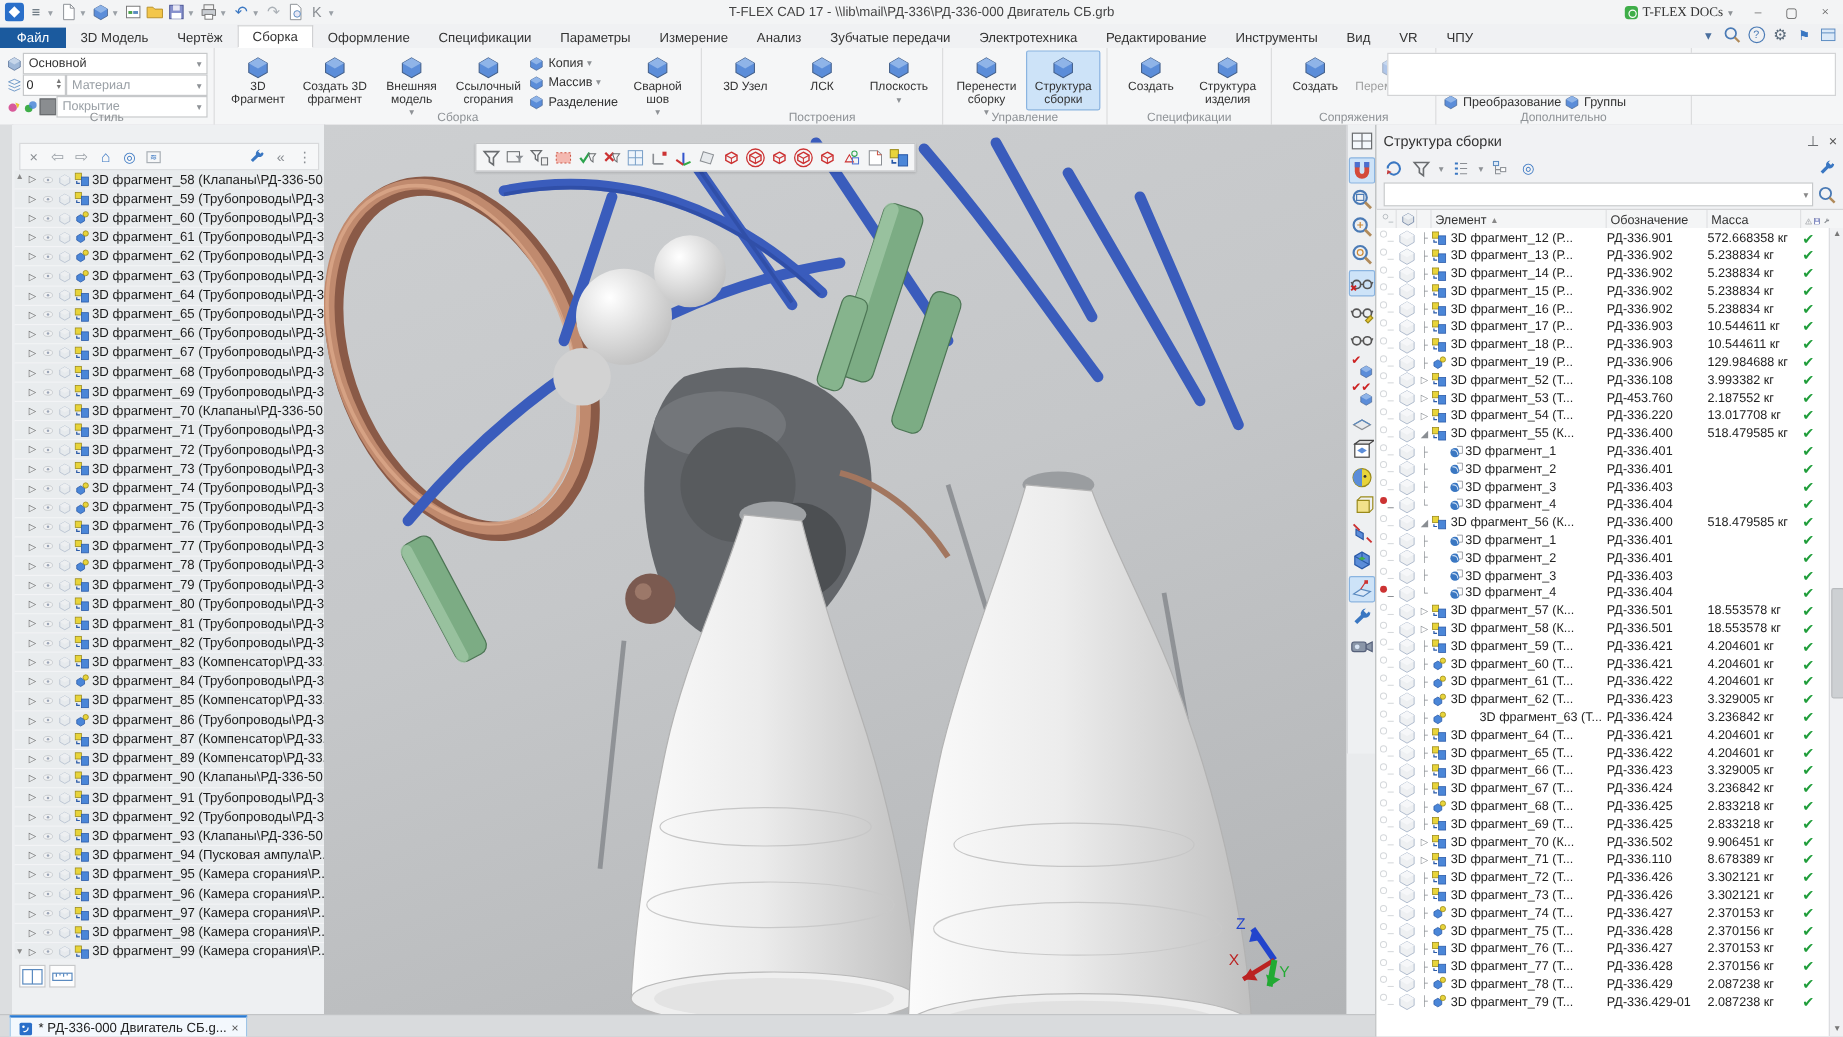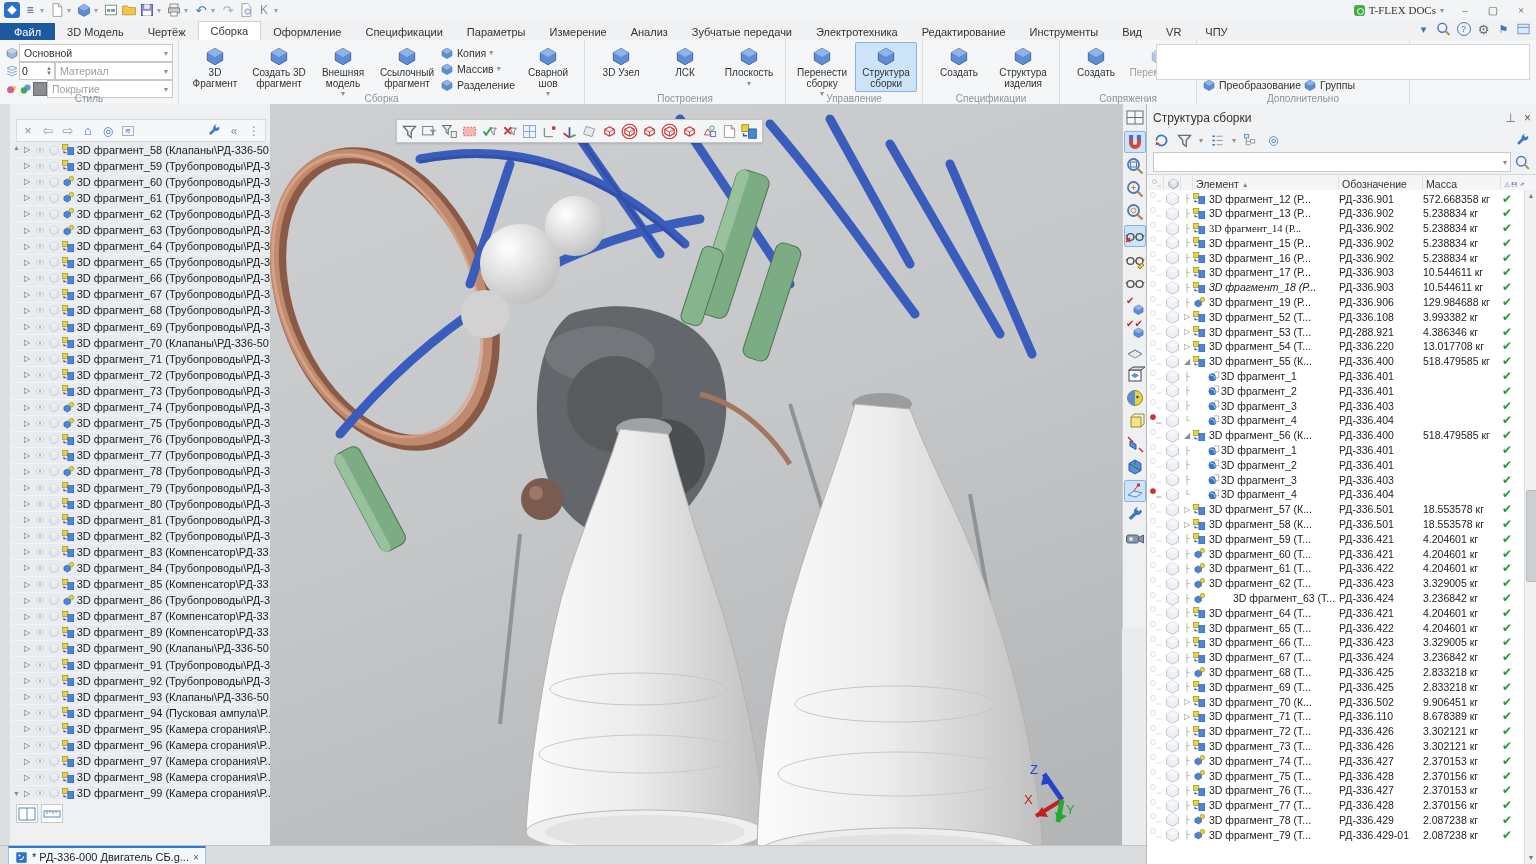--- a/index.html
+++ b/index.html
@@ -180,20 +180,21 @@
           <svg viewBox="0 0 20 20" width="100%" height="100%">
             <path d="M5 2h7l4 4v12H5z" fill="#fff" stroke="#8a8e93"></path>
             <circle cx="12" cy="12" r="3.4" fill="#e8e8f4" stroke="#5a8ac0"></circle>
           </svg>
         </span>
         <span class="qi">
           <span style="color:#8a8e93;">K</span>
         </span>
         <span class="car">▾</span>
       </div>
+    <div class="win-title">T-FLEX CAD 17 - \\lib\mail\РД-336\РД-336-000 Двигатель СБ.grb</div>
     <div class="tb-right">
       <div class="docs-btn">
         <span class="docs-dot"></span>
         <span>T-FLEX DOCs</span>
         <span class="carg">▾</span>
       </div>
       <div class="wc">–</div>
       <div class="wc">▢</div>
       <div class="wc">×</div>
     </div>
@@ -323,21 +324,21 @@
           <span>Внешняя модель</span>
           <span class="carg">▾</span>
         </div>
         <div class="rbtn">
           <span class="ric">
             <svg viewBox="0 0 20 20" width="100%" height="100%">
               <path d="M10 3l7 4v7l-7 4-7-4V7z" fill="#5b8dd9" stroke="#44608a" stroke-width=".8"></path>
               <path d="M10 3l7 4-7 4-7-4z" fill="#8fb4e8"></path>
             </svg>
           </span>
-          <span>Ссылочный фрагмент</span>
+          <span>Ссылочный сгорания</span>
         </div>
         <div class="rstack">
           <div class="rsmall">
             <span class="ric">
               <svg viewBox="0 0 20 20" width="100%" height="100%">
                 <path d="M10 3l7 4v7l-7 4-7-4V7z" fill="#5b8dd9" stroke="#44608a" stroke-width=".8"></path>
                 <path d="M10 3l7 4-7 4-7-4z" fill="#8fb4e8"></path>
               </svg>
             </span>
             <span>Копия</span>
@@ -2037,21 +2038,21 @@
             </svg>
           </span>
           <span class="tr">├</span>
           <span class="ic" style="margin-left: 0px;">
             <svg viewBox="0 0 20 20" width="100%" height="100%">
               <rect x="1" y="2" width="8" height="8" fill="#e8d43a" stroke="#9a8a1a"></rect>
               <rect x="9" y="7" width="9" height="11" fill="#4a86d8" stroke="#2a5aa8"></rect>
               <path d="M3 12v3h4" fill="none" stroke="#2a5aa8" stroke-width="1.6"></path>
             </svg>
           </span>
-          <span class="lb" style="padding-left: 0px; font-family: Liberation Serif, serif;">3D фрагмент_14 (Р...</span>
+          <span class="lb" style="padding-left: 0px;">3D фрагмент_14 (Р...</span>
           <span class="cd">РД-336.902</span>
           <span class="ms">5.238834 кг</span>
           <span class="ck">✔</span>
         </div>
         <div class="arow">
           <span class="st">
             <svg viewBox="0 0 20 20" width="100%" height="100%">
               <circle cx="7" cy="6" r="3" fill="none" stroke="#aab0b6"></circle>
               <path d="M11 13h6" stroke="#aab0b6"></path>
             </svg>
@@ -2141,21 +2142,21 @@
             </svg>
           </span>
           <span class="tr">├</span>
           <span class="ic" style="margin-left: 0px;">
             <svg viewBox="0 0 20 20" width="100%" height="100%">
               <rect x="1" y="2" width="8" height="8" fill="#e8d43a" stroke="#9a8a1a"></rect>
               <rect x="9" y="7" width="9" height="11" fill="#4a86d8" stroke="#2a5aa8"></rect>
               <path d="M3 12v3h4" fill="none" stroke="#2a5aa8" stroke-width="1.6"></path>
             </svg>
           </span>
-          <span class="lb" style="padding-left: 0px; font-style: italic;">3D фрагмент_18 (Р...</span>
+          <span class="lb" style="padding-left: 0px;">3D фрагмент_18 (Р...</span>
           <span class="cd">РД-336.903</span>
           <span class="ms">10.544611 кг</span>
           <span class="ck">✔</span>
         </div>
         <div class="arow">
           <span class="st">
             <svg viewBox="0 0 20 20" width="100%" height="100%">
               <circle cx="7" cy="6" r="3" fill="none" stroke="#aab0b6"></circle>
               <path d="M11 13h6" stroke="#aab0b6"></path>
             </svg>
@@ -2219,22 +2220,22 @@
           </span>
           <span class="tr">▷</span>
           <span class="ic" style="margin-left: 0px;">
             <svg viewBox="0 0 20 20" width="100%" height="100%">
               <rect x="1" y="2" width="8" height="8" fill="#e8d43a" stroke="#9a8a1a"></rect>
               <rect x="9" y="7" width="9" height="11" fill="#4a86d8" stroke="#2a5aa8"></rect>
               <path d="M3 12v3h4" fill="none" stroke="#2a5aa8" stroke-width="1.6"></path>
             </svg>
           </span>
           <span class="lb" style="padding-left: 0px;">3D фрагмент_53 (Т...</span>
-          <span class="cd">РД-288.921</span>
-          <span class="ms">4.386346 кг</span>
+          <span class="cd">РД-453.760</span>
+          <span class="ms">2.187552 кг</span>
           <span class="ck">✔</span>
         </div>
         <div class="arow">
           <span class="st">
             <svg viewBox="0 0 20 20" width="100%" height="100%">
               <circle cx="7" cy="6" r="3" fill="none" stroke="#aab0b6"></circle>
               <path d="M11 13h6" stroke="#aab0b6"></path>
             </svg>
           </span>
           <span class="st">

